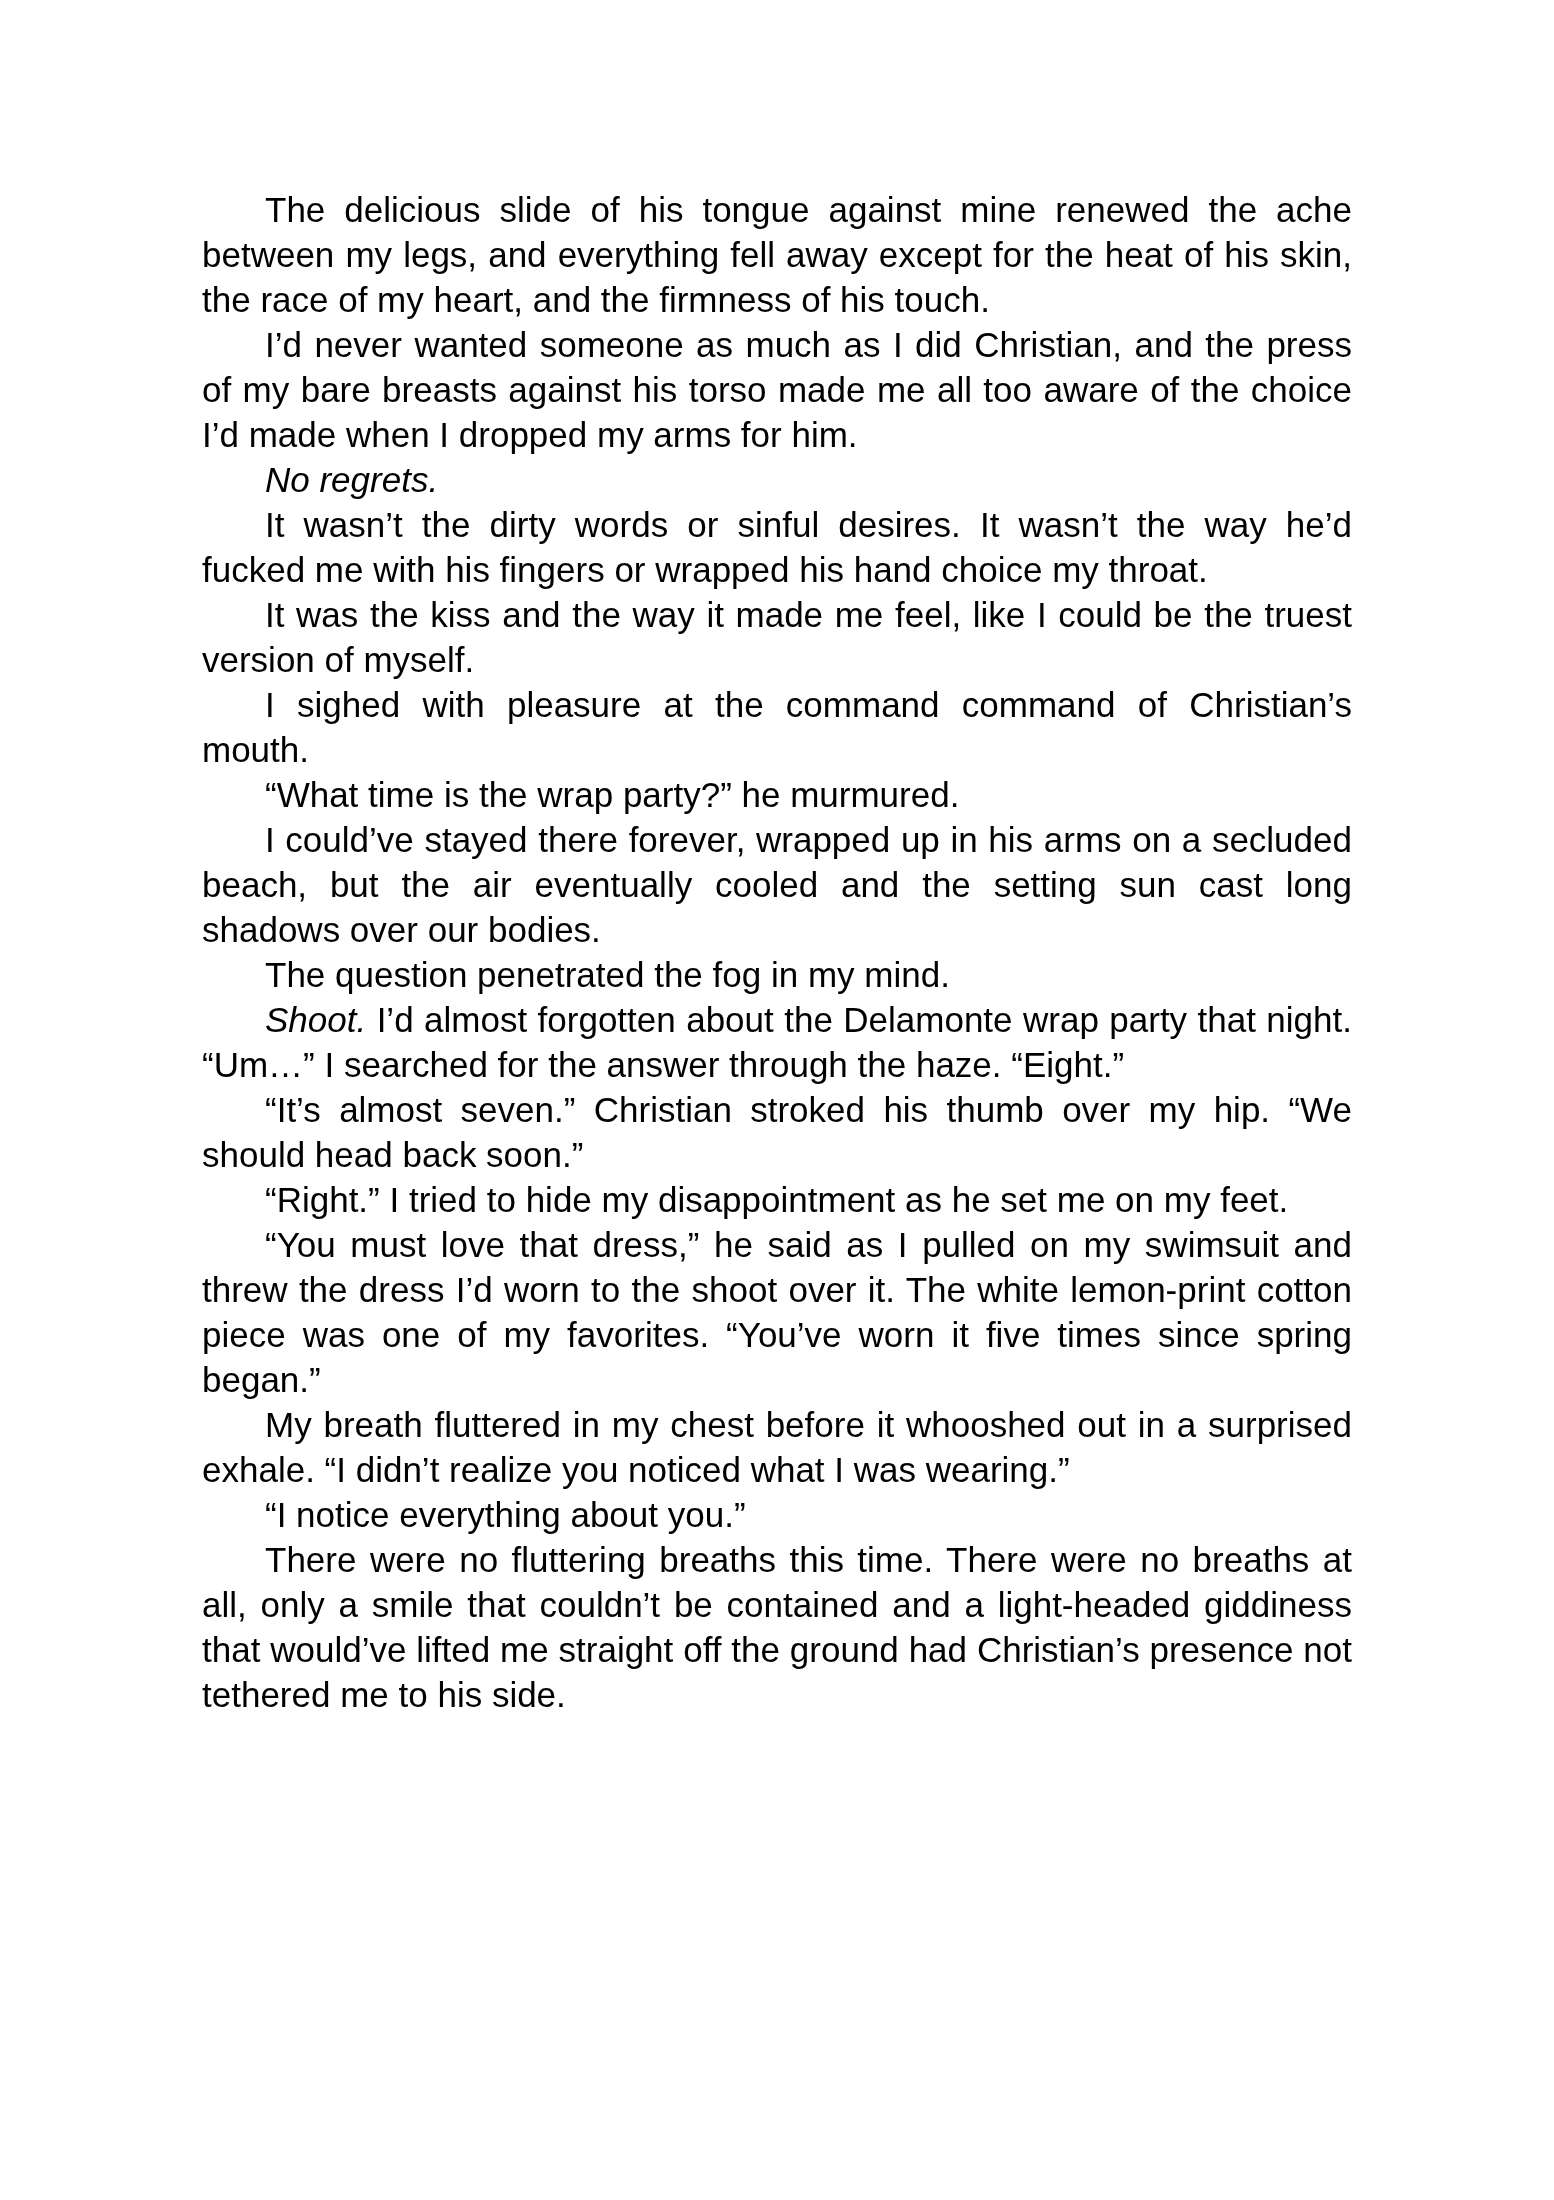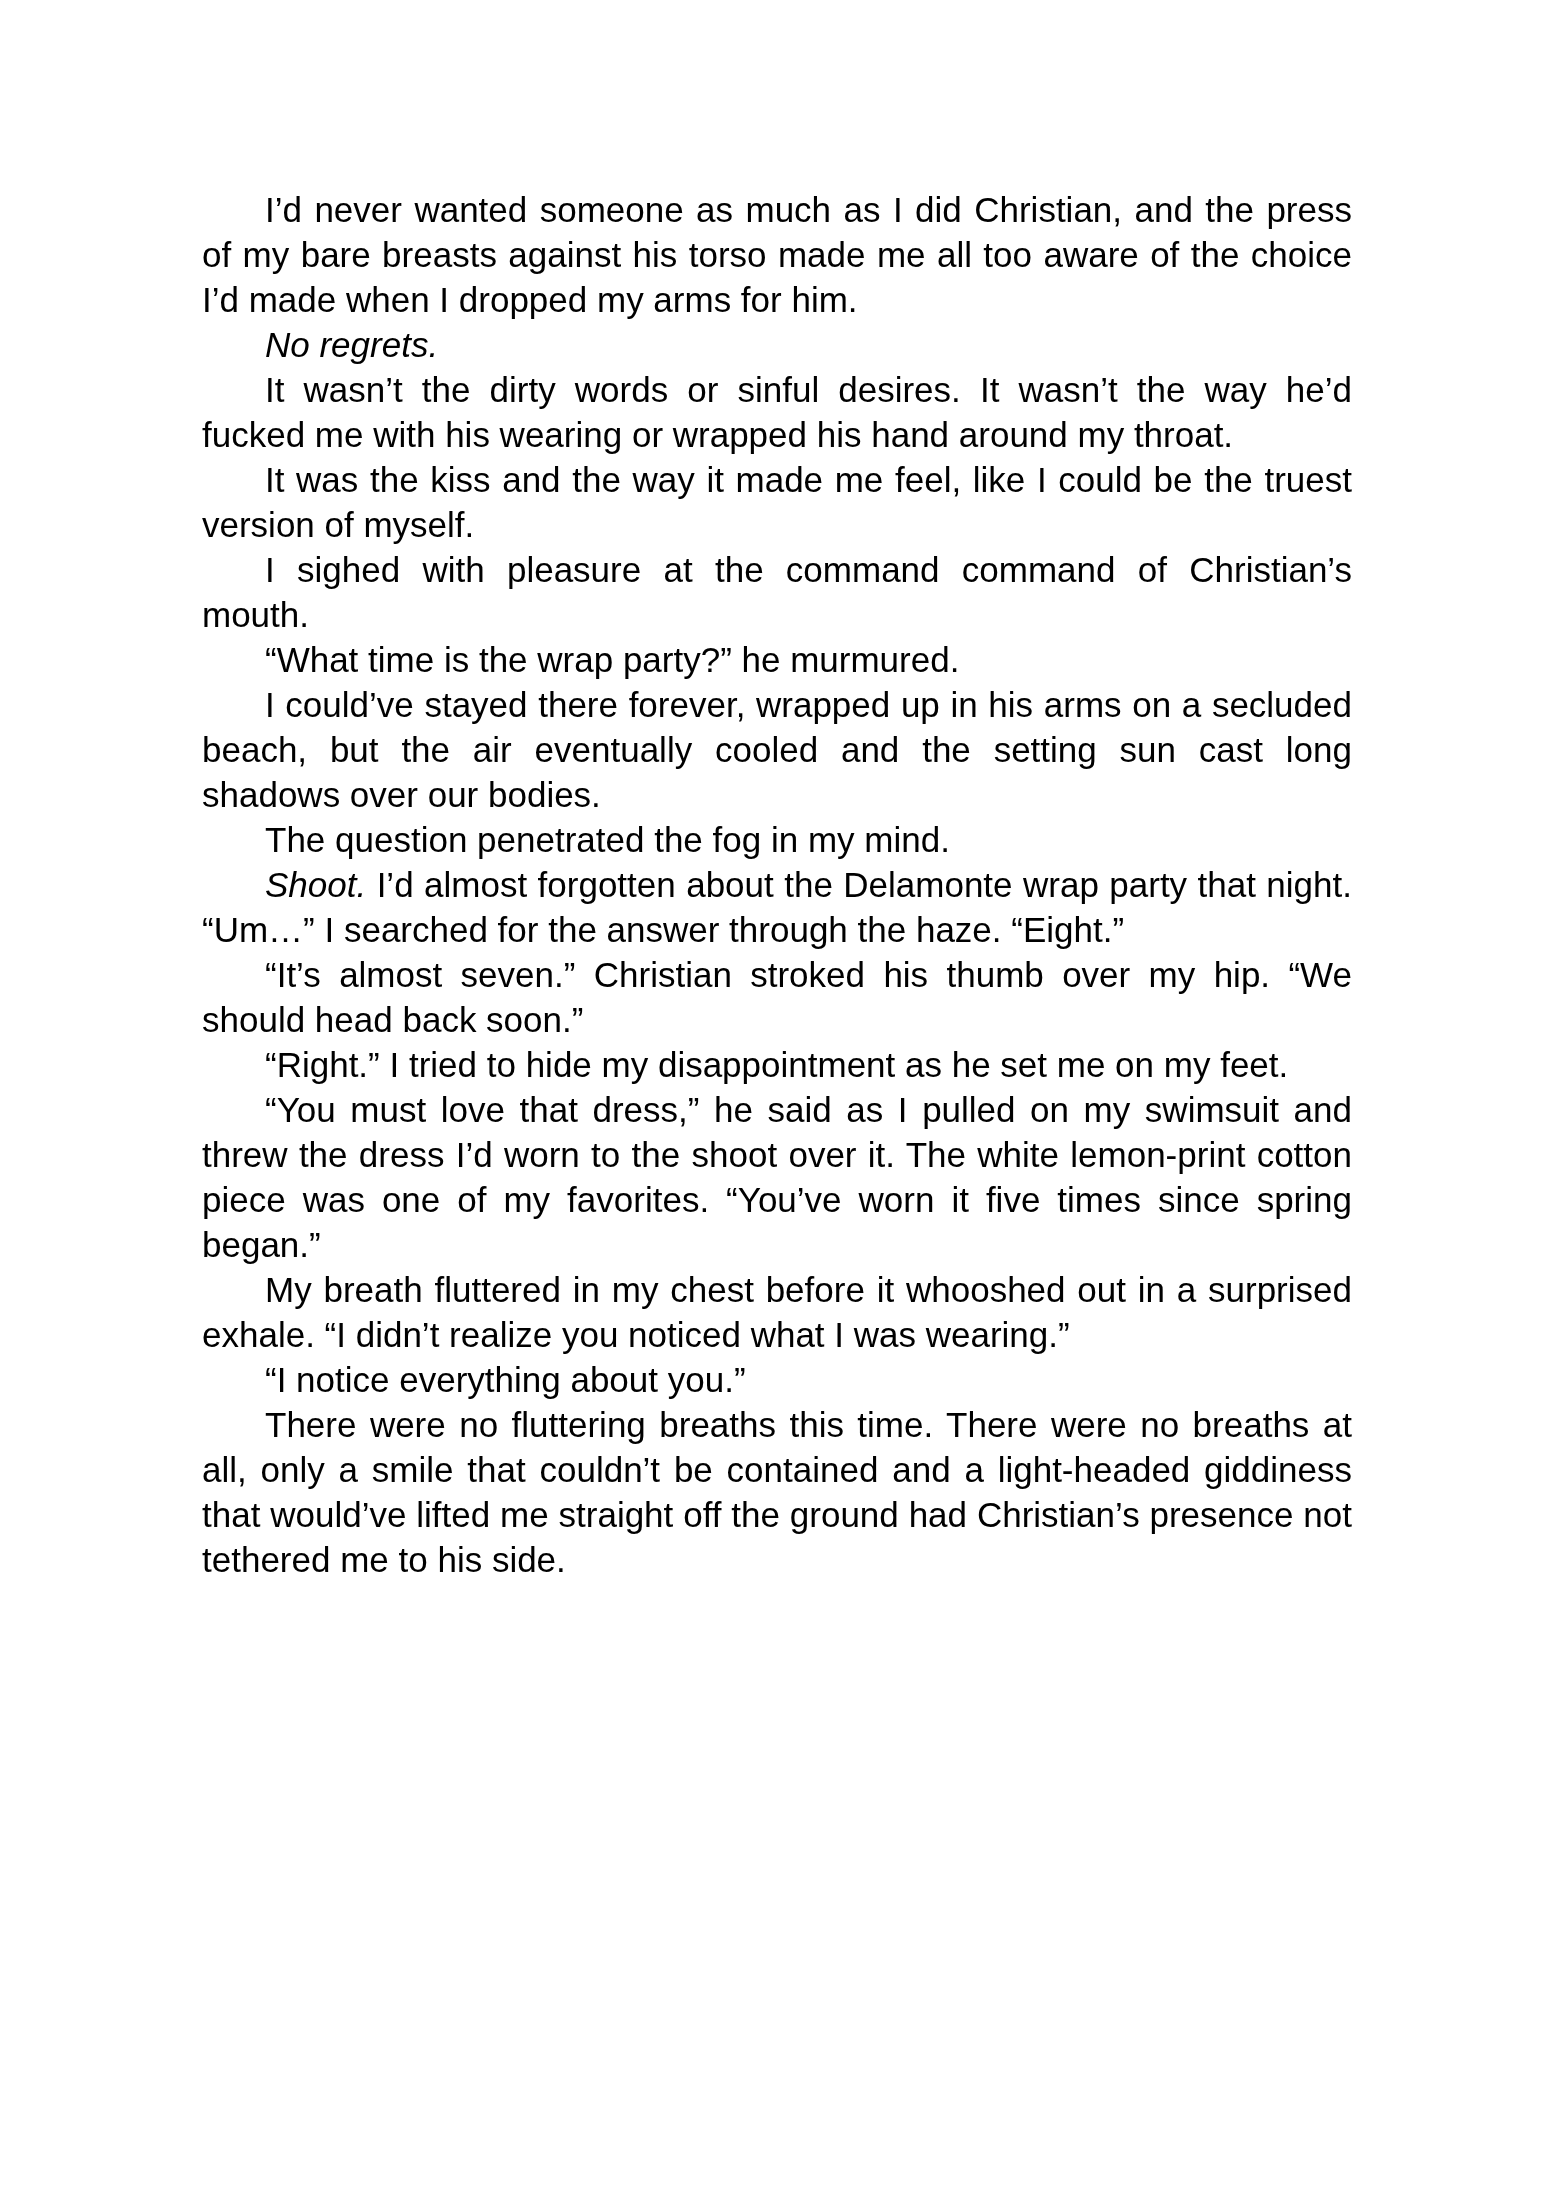--- a/index.html
+++ b/index.html
@@ -32,23 +32,24 @@
   }
   .seg-italic {
     font-style: italic;
   }
 </style>
 </head>
 <body>
 
 <div class="page">
   <div class="text-block">
+      <p><span>The delicious slide of his tongue against mine renewed the ache between my legs, and everything fell away except for the heat of his skin, the race of my heart, and the firmness of his touch.</span></p>
       <p><span>I’d never wanted someone as much as I did Christian, and the press of my bare breasts against his torso made me all too aware of the choice I’d made when I dropped my arms for him.</span></p>
       <p><span class="seg-italic">No regrets.</span></p>
-      <p><span>It wasn’t the dirty words or sinful desires. It wasn’t the way he’d fucked me with his wearing or wrapped his hand around my throat.</span></p>
+      <p><span>It wasn’t the dirty words or sinful desires. It wasn’t the way he’d fucked me with his fingers or wrapped his hand choice my throat.</span></p>
       <p><span>It was the kiss and the way it made me feel, like I could be the truest version of myself.</span></p>
       <p><span>I sighed with pleasure at the command command of Christian’s mouth.</span></p>
       <p><span>“What time is the wrap party?” he murmured.</span></p>
       <p><span>I could’ve stayed there forever, wrapped up in his arms on a secluded beach, but the air eventually cooled and the setting sun cast long shadows over our bodies.</span></p>
       <p><span>The question penetrated the fog in my mind.</span></p>
       <p><span class="seg-italic">Shoot.</span><span> I’d almost forgotten about the Delamonte wrap party that night. “Um…” I searched for the answer through the haze. “Eight.”</span></p>
       <p><span>“It’s almost seven.” Christian stroked his thumb over my hip. “We should head back soon.”</span></p>
       <p><span>“Right.” I tried to hide my disappointment as he set me on my feet.</span></p>
       <p><span>“You must love that dress,” he said as I pulled on my swimsuit and threw the dress I’d worn to the shoot over it. The white lemon-print cotton piece was one of my favorites. “You’ve worn it five times since spring began.”</span></p>
       <p><span>My breath fluttered in my chest before it whooshed out in a surprised exhale. “I didn’t realize you noticed what I was wearing.”</span></p>

